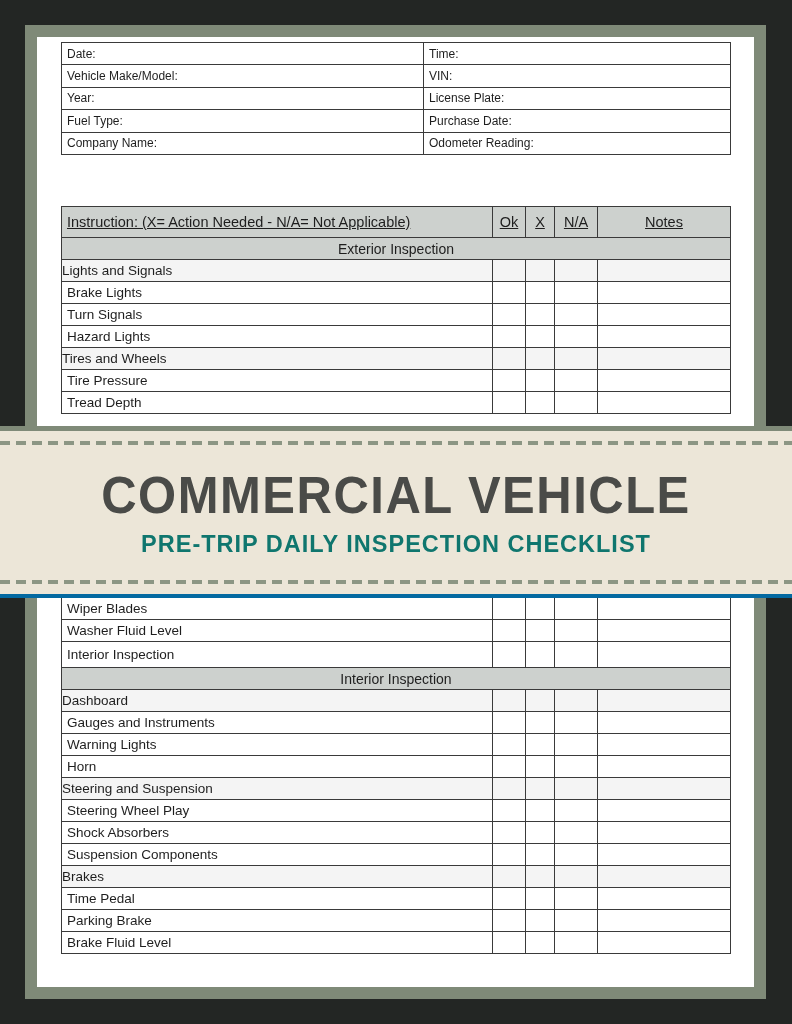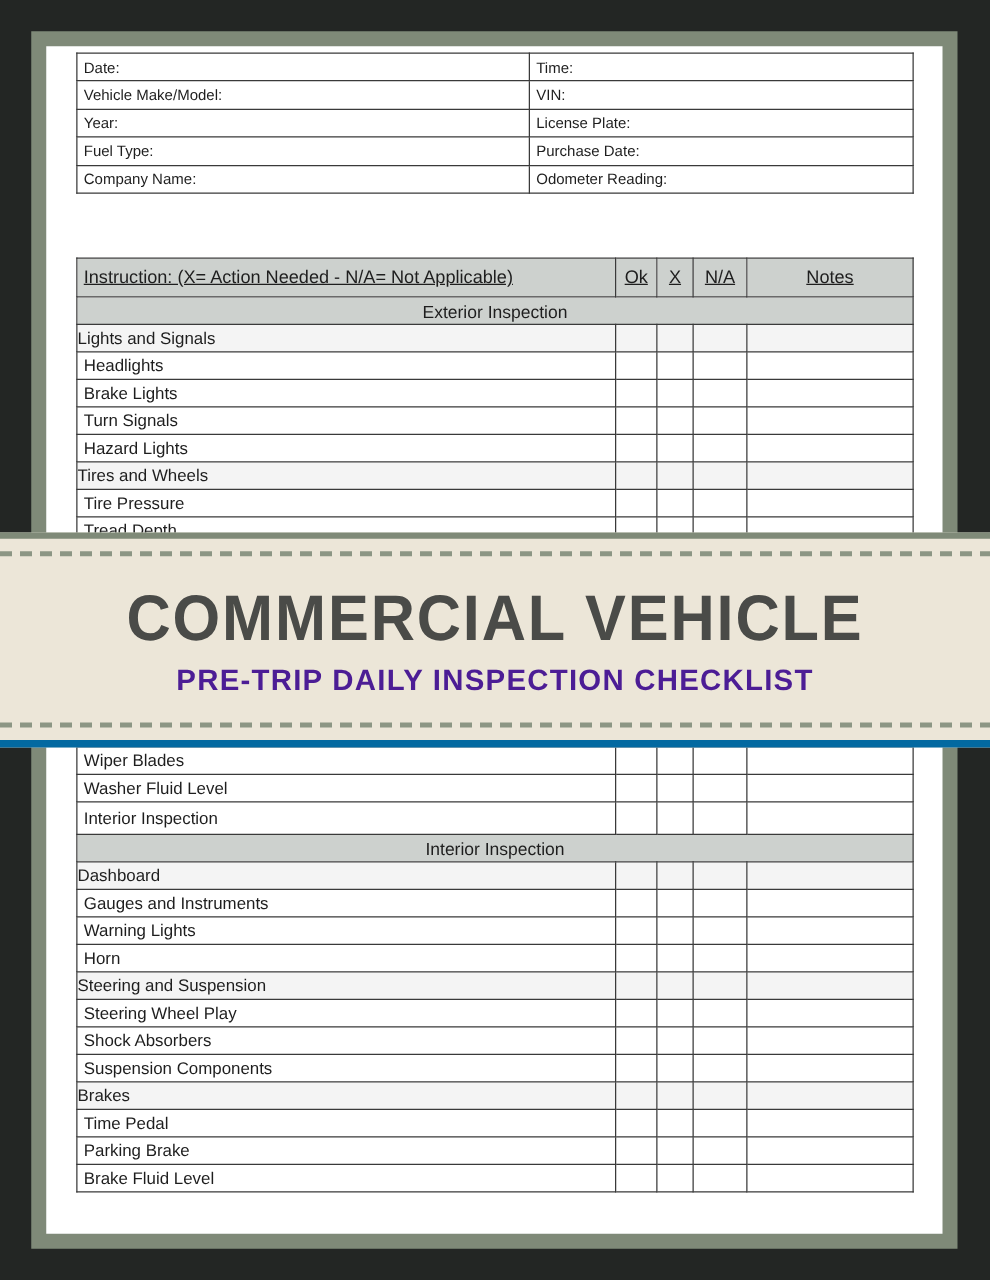--- a/index.html
+++ b/index.html
@@ -26,39 +26,39 @@
   .check tr.hdr td { background:#cdd1ce; font-size:14.5px; height:22px;text-decoration:underline; }
   .check tr.hdr td.c { text-align:center; padding:4px; }
   .check tr.section td { background:#cdd1ce; font-weight:normal; text-align:center; font-size:14px; padding:0; }
   .check tr.sub td { background:#f4f4f4; }
   .check tr.sub td.lbl { text-align:left; padding:0; }
   .check tr.tall td { height:25px; }
 
   .banner {
     position:absolute; left:0; top:426px; width:792px; height:172px;
     background:#ece6d8;
-    border-top:5px solid #7f8a78; border-bottom:6px solid #0369a1;
+    border-top:5px solid #7f8a78; border-bottom:4px solid #0369a1;
     box-sizing:border-box;
   }
   .dash {
     position:absolute; left:0; width:792px; height:4px;
     background:repeating-linear-gradient(90deg, #8c9684 0 10px, transparent 10px 16px);
   }
   .dash.top { top:10px; }
   .dash.bot { bottom:10px; }
   .title {
     position:absolute; left:0; width:792px; top:36px; text-align:center;
     font-family:"Liberation Sans", sans-serif; font-weight:bold;
     font-size:49px; letter-spacing:1.5px; color:#4a4b48;
     transform:scaleY(1.05);
   }
   .subtitle {
     position:absolute; left:0; width:792px; top:100px; text-align:center;
     font-family:"Liberation Sans", sans-serif; font-weight:bold;
-    font-size:23.5px; letter-spacing:1px; color:#4c1d95;
+    font-size:23.5px; letter-spacing:1px; color:#0f766e;
   }
   .lower { top:597px; }
 </style>
 </head>
 <body>
 
 <div class="frame"></div>
 <div class="page"></div>
 
 <table class="info">
@@ -110,27 +110,20 @@
     <td colspan="5">Exterior Inspection</td>
   </tr>
   <tr class="sub">
     <td class="lbl">Lights and Signals</td>
     <td></td>
         <td></td>
         <td></td>
         <td></td>
   </tr>
   <tr>
-    <td>Headlights</td>
-    <td></td>
-        <td></td>
-        <td></td>
-        <td></td>
-  </tr>
-  <tr>
     <td>Brake Lights</td>
     <td></td>
         <td></td>
         <td></td>
         <td></td>
   </tr>
   <tr>
     <td>Turn Signals</td>
     <td></td>
         <td></td>

